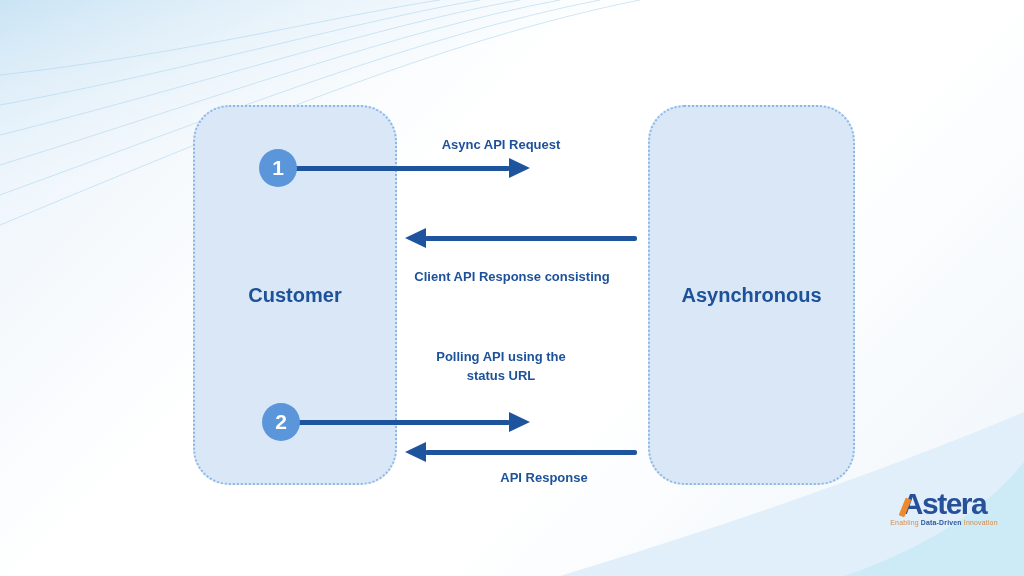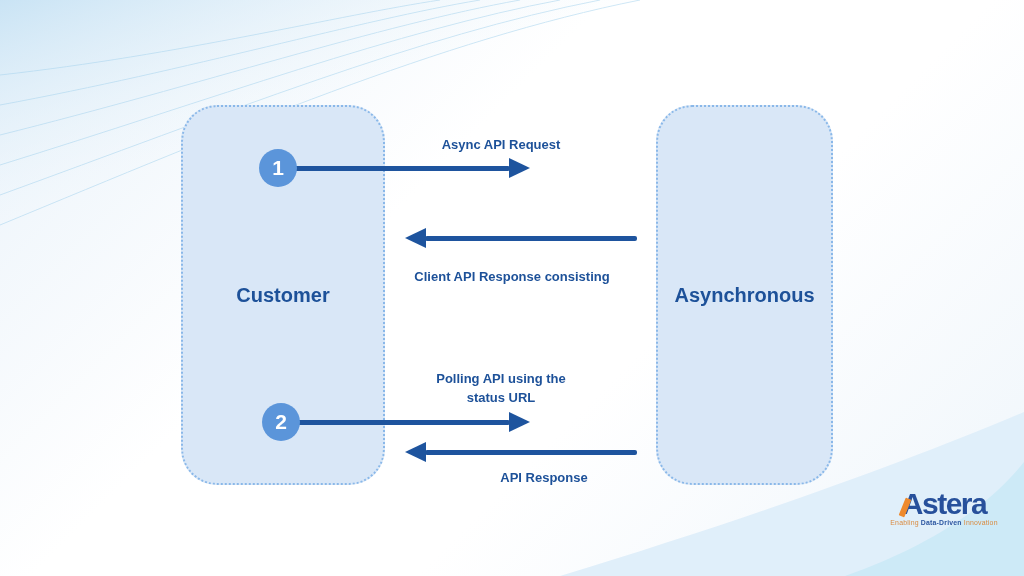--- a/index.html
+++ b/index.html
@@ -6,24 +6,24 @@
   body{font-family:"Liberation Sans",sans-serif;}
   .stage{
     position:relative;width:1024px;height:576px;overflow:hidden;
     background:linear-gradient(135deg,#e9f2fa 0%,#ffffff 38%,#ffffff 62%,#eef5fb 100%);
   }
   .bg-svg{position:absolute;left:0;top:0;width:1024px;height:576px;}
 
   .box{
     position:absolute;top:105px;height:380px;box-sizing:border-box;
     background:#d9e7f7;border:2px dotted #8ab8e9;border-radius:36px;
-    display:flex;align-items:center;justify-content:center;
+    display:flex;align-items:center;justify-content:center;margin-left:12px;
   }
   .box-left{left:181px;width:204px;}
-  .box-right{left:656px;width:177px;}
+  .box-right{left:636px;width:207px;}
   .box-title{
     color:#1d5199;font-weight:bold;font-size:20px;line-height:25px;
     text-align:center;white-space:nowrap;
   }
   .tline{display:block;}
 
   .shaft{position:absolute;height:5px;background:#1e549e;border-radius:2px;}
   .head{position:absolute;width:0;height:0;border-top:10px solid transparent;border-bottom:10px solid transparent;}
   .head-right{border-left:21px solid #1e549e;}
   .head-left{border-right:21px solid #1e549e;}
@@ -95,21 +95,21 @@
   <div class="arrow-label" style="left:501px;top:145px;">
     <span class="lline">Async API Request</span>
   </div>
 
   <div class="head head-left" style="left:405px;top:228px;"></div>
   <div class="shaft" style="left:425px;top:236px;width:212px;"></div>
   <div class="arrow-label" style="left:512px;top:277px;">
     <span class="lline">Client API Response consisting</span>
   </div>
 
-  <div class="arrow-label" style="left:501px;top:388px;">
+  <div class="arrow-label" style="left:501px;top:366px;">
     <span class="lline">Polling API using the</span>
     <span class="lline">status URL</span>
   </div>
   <div class="shaft" style="left:283px;top:420px;width:227px;"></div>
   <div class="head head-right" style="left:509px;top:412px;"></div>
 
   <div class="head head-left" style="left:405px;top:442px;"></div>
   <div class="shaft" style="left:425px;top:450px;width:212px;"></div>
   <div class="arrow-label" style="left:544px;top:478px;">
     <span class="lline">API Response</span>

